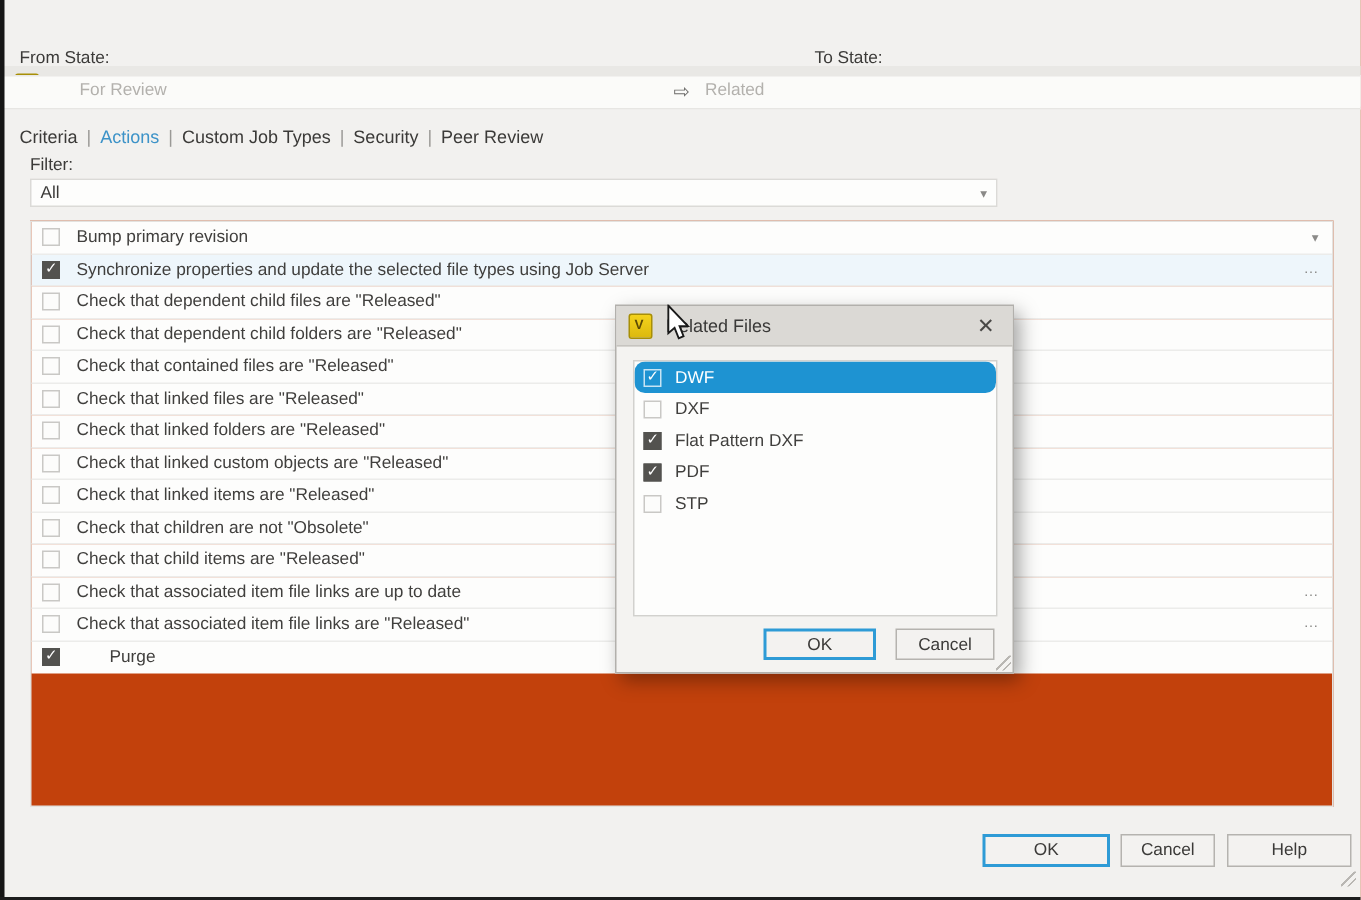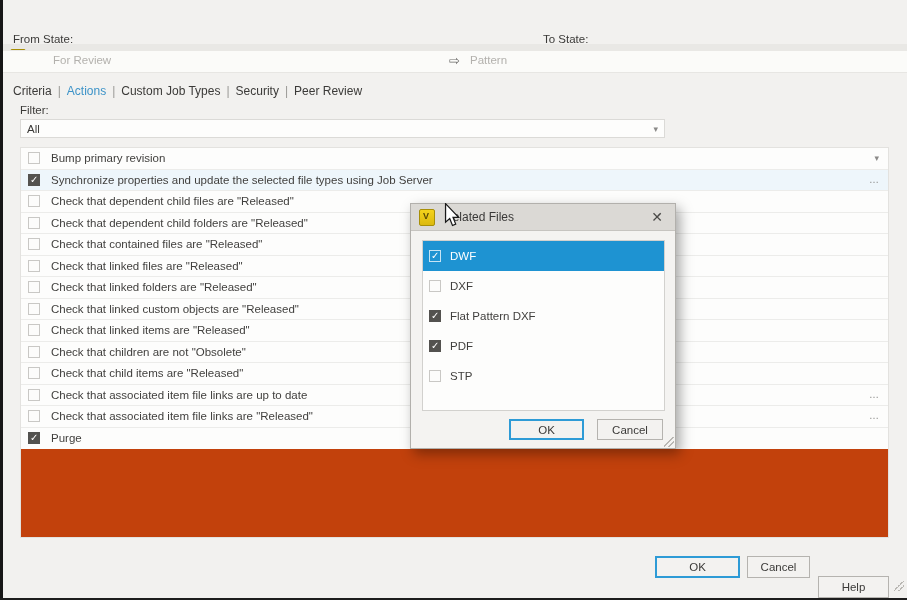--- a/index.html
+++ b/index.html
@@ -48,21 +48,21 @@
   .btn{position:absolute;height:22px;background:#f3f2f0;border:1px solid #b5b3af;box-sizing:border-box;font-size:11.5px;color:#3b3a38;display:flex;align-items:center;justify-content:center;font-family:"Liberation Sans",sans-serif;}
   .btn.primary{border:2px solid #2e9bd6;}
   .grip{position:absolute;width:10px;height:10px;background:
     linear-gradient(135deg,transparent 45%,#b9b7b3 45%,#b9b7b3 52%,transparent 52%,transparent 70%,#b9b7b3 70%,#b9b7b3 77%,transparent 77%);}
 
   
   .modal{position:absolute;left:410px;top:161px;width:266px;height:246px;background:#f4f3f1;border:1px solid #b2b0ac;box-shadow:4px 5px 12px rgba(0,0,0,0.35);z-index:40;box-sizing:border-box;margin-top:42px;}
   .modal-titlebar{height:27px;background:#dbd9d5;border-bottom:1px solid #c6c4c0;display:flex;align-items:center;padding:0 8px;box-sizing:border-box;}
   .modal-title{font-size:12px;color:#3a3938;}
   .listbox{position:absolute;left:11px;top:36px;width:243px;height:171px;background:#fdfdfc;border:1px solid #d2d1ce;box-sizing:border-box;overflow:hidden;}
-  .mrow{display:flex;align-items:center;height:30px;padding-left:6px;font-size:11.5px;color:#403f3d;}
+  .mrow{display:flex;align-items:center;height:21px;padding-left:6px;font-size:11.5px;color:#403f3d;border-radius:7px;}
   .mrow.sel-blue{background:#1e93d2;color:#ffffff;}
   .mrow .cb{margin-right:9px;}
   .mrow.sel-blue .cb{background:transparent;border-color:rgba(255,255,255,0.75);}
   .mrow.sel-blue .cb.checked::after{color:#fff;}
   .modal .btn{height:21px;}
 
   .cursor{position:absolute;left:444px;top:203px;z-index:55;}
 </style>
 </head>
 <body>
@@ -74,21 +74,21 @@
     <span class="title-text">Transition</span>
     <span class="close-x">✕</span>
   </div>
 
   <span class="lbl-small" style="left:13px;top:33px;">From State:</span>
   <span class="lbl-small" style="left:543px;top:33px;">To State:</span>
 
   <div class="state-strip">
     <span class="state-val" style="left:13px;margin-left:40px;">For Review</span>
     <span class="state-arrow">⇨</span>
-    <span class="state-val" style="left:470px;">Pattern</span>
+    <span class="state-val" style="left:470px;">Related</span>
   </div>
 
   <div class="tabs">
     <span class="tab">Criteria</span><span class="sep">|</span><span class="tab active">Actions</span><span class="sep">|</span><span class="tab">Custom Job Types</span><span class="sep">|</span><span class="tab">Security</span><span class="sep">|</span><span class="tab">Peer Review</span>
   </div>
 
   <span class="lbl-small filter-label">Filter:</span>
   <div class="dropdown">
     <span>All</span>
     <span class="dd-arrow">▾</span>
@@ -144,21 +144,21 @@
     <div class="row">
         <span class="cb"></span>
         <span>Check that associated item file links are up to date</span>
         <span class="ctl">…</span>
       </div>
     <div class="row">
         <span class="cb"></span>
         <span>Check that associated item file links are "Released"</span>
         <span class="ctl">…</span>
       </div>
-    <div class="row" style="border-bottom:none;">
+    <div class="row" style="border-bottom:none;gap:22px;">
         <span class="cb checked"></span>
         <span>Purge</span>
       </div>
   </div>
 
   <div class="modal">
     <div class="modal-titlebar">
       <span class="vault-icon"></span>
       <span class="modal-title">Related Files</span>
       <span class="close-x">✕</span>
@@ -189,18 +189,18 @@
     <div class="btn" style="left:186px;top:215px;width:66px;">Cancel</div>
     <div class="grip" style="right:1px;bottom:1px;"></div>
   </div>
 
   <svg class="cursor" width="17" height="25" viewBox="0 0 12 18">
     <polygon points="1,0.5 1,13.8 4.0,11.2 6.0,16.2 8.3,15.2 6.4,10.4 10.4,10.4" fill="#ffffff" stroke="#1a1a1a" stroke-width="0.9"></polygon>
   </svg>
 
   <div class="btn primary" style="left:655px;top:556px;width:85px;">OK</div>
   <div class="btn" style="left:747px;top:556px;width:63px;">Cancel</div>
-  <div class="btn" style="left:818px;top:556px;width:71px;margin-top:20px;">Help</div>
+  <div class="btn" style="left:818px;top:556px;width:83px;">Help</div>
   <div class="grip" style="right:3px;bottom:9px;"></div>
 
   <div class="edge-left"></div>
   <div class="edge-bottom"></div>
 </div>
 
 </body></html>

